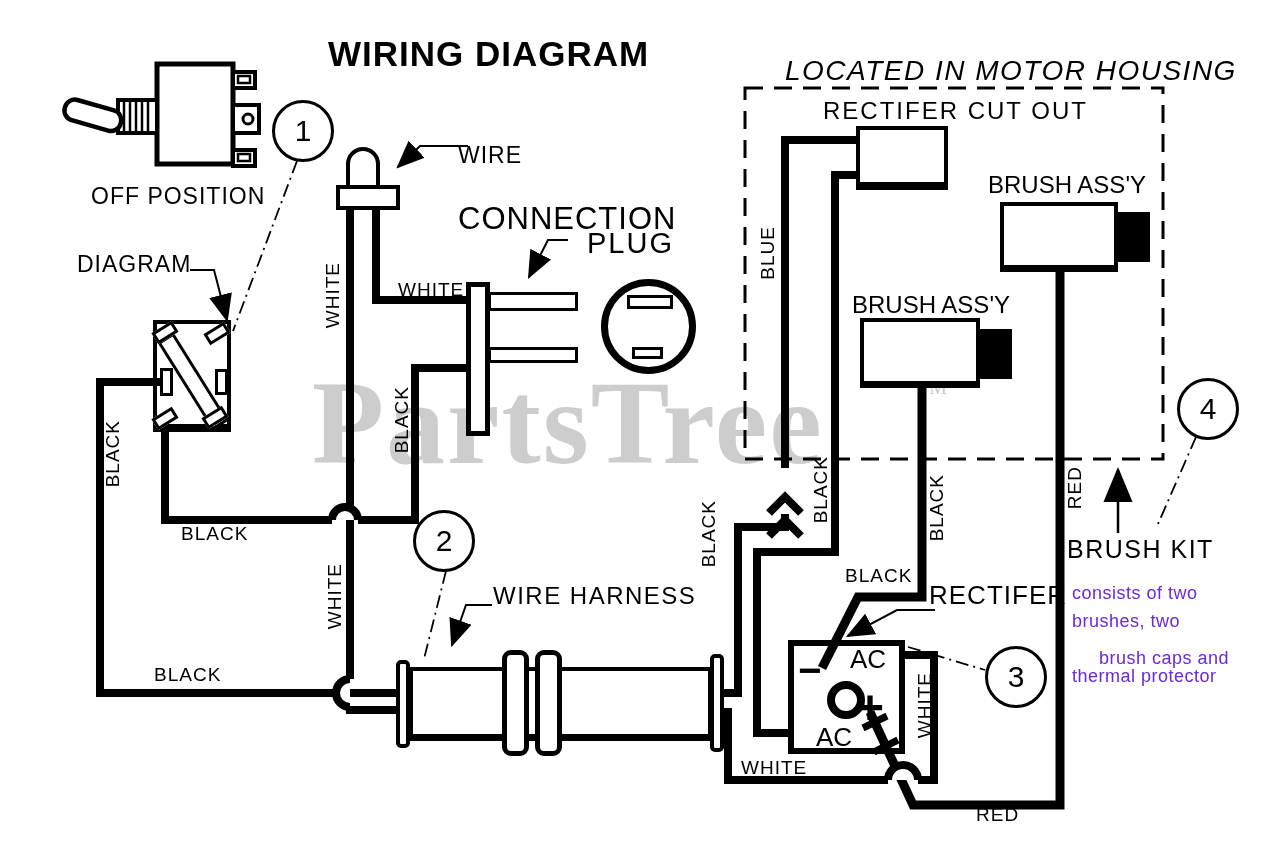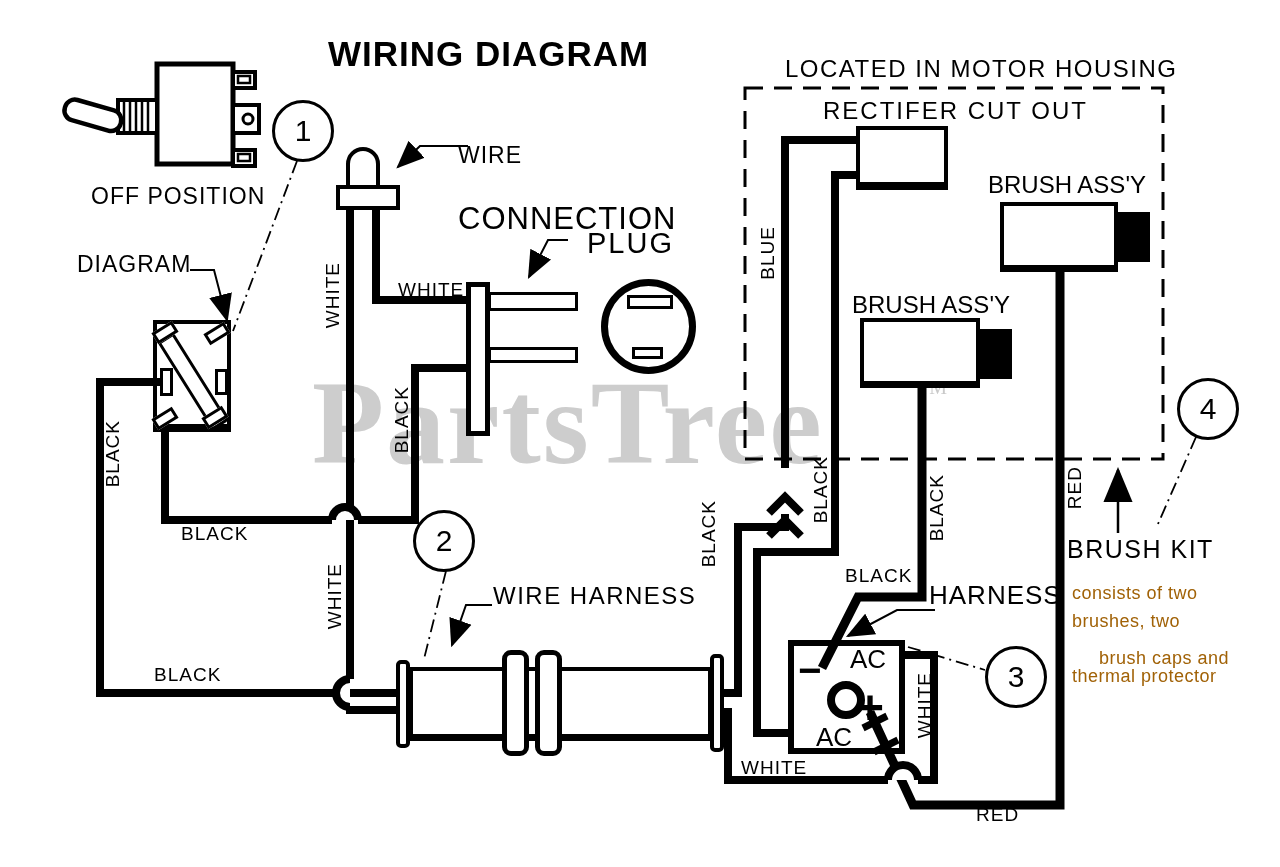--- a/index.html
+++ b/index.html
@@ -13,21 +13,21 @@
   .callout{position:absolute;box-sizing:border-box;width:62px;height:62px;border:3.5px solid #000;
            border-radius:50%;background:#fff;display:flex;align-items:center;justify-content:center;
            font-size:30px;font-family:"Liberation Sans",sans-serif;z-index:5;}
   .watermark{position:absolute;left:312px;top:356px;font-family:"Liberation Serif",serif;
              font-weight:bold;font-size:118px;color:#cdcdcd;letter-spacing:2px;z-index:1;}
   .tmmark{position:absolute;left:917px;top:376px;font-family:"Liberation Serif",serif;
           font-size:20px;color:#c9c9c9;z-index:1;}
   svg.overlay{position:absolute;left:0;top:0;z-index:2;}
   .comp{z-index:3;}
   .txt{z-index:4;}
-  .note{position:absolute;font-size:18px;color:#a16207;letter-spacing:0.5px;z-index:4;white-space:nowrap;}
+  .note{position:absolute;font-size:18px;color:#6d28d9;letter-spacing:0.5px;z-index:4;white-space:nowrap;}
 </style>
 </head>
 <body>
 
 <div id="stage">
 
   <div class="watermark">PartsTree</div>
   <div class="tmmark">TM</div>
 
   <svg class="overlay" width="1280" height="867" viewBox="0 0 1280 867">
@@ -153,26 +153,26 @@
   <div class="callout" style="left:1177px;top:378px;">
     <span>4</span>
     </div>
 
   <div class="label txt" style="left:328px;top:34px;font-size:35px;font-weight:bold;letter-spacing:1px;">WIRING DIAGRAM</div>
   <div class="label txt" style="left:91px;top:183px;font-size:23px;letter-spacing:1px;">OFF POSITION</div>
   <div class="label txt" style="left:77px;top:251px;font-size:23px;letter-spacing:1px;">DIAGRAM</div>
   <div class="label txt" style="left:458px;top:142px;width:164px;text-align:left;font-size:23px;letter-spacing:1px;">WIRE</div>
   <div class="label txt" style="left:458px;top:169px;width:164px;text-align:right;font-size:31px;letter-spacing:1px;margin-top:32px;">CONNECTION</div>
   <div class="label txt" style="left:587px;top:227px;font-size:29px;letter-spacing:2px;">PLUG</div>
-  <div class="label txt" style="left:785px;top:55px;font-size:24px;letter-spacing:1.5px;">LOCATED IN MOTOR HOUSING</div>
+  <div class="label txt" style="left:785px;top:55px;font-size:28px;letter-spacing:1.5px;font-style:italic;">LOCATED IN MOTOR HOUSING</div>
   <div class="label txt" style="left:823px;top:97px;font-size:24px;letter-spacing:2px;">RECTIFER CUT OUT</div>
   <div class="label txt" style="left:988px;top:171px;font-size:24px;">BRUSH ASS'Y</div>
   <div class="label txt" style="left:852px;top:291px;font-size:24px;">BRUSH ASS'Y</div>
   <div class="label txt" style="left:493px;top:582px;font-size:24px;letter-spacing:1.5px;">WIRE HARNESS</div>
-  <div class="label txt" style="left:929px;top:580px;font-size:26px;letter-spacing:1px;">HARNESS</div>
+  <div class="label txt" style="left:929px;top:580px;font-size:26px;letter-spacing:1px;">RECTIFER</div>
   <div class="label txt" style="left:1067px;top:535px;font-size:25px;letter-spacing:1.5px;">BRUSH KIT</div>
   <div class="note" style="left:1072px;top:583px;">consists of two</div>
   <div class="note" style="left:1072px;top:611px;">brushes, two</div>
   <div class="note" style="left:1072px;top:648px;margin-left:27px;">brush caps and</div>
   <div class="note" style="left:1072px;top:666px;">thermal protector</div>
 
   <div class="label txt wlabel" style="left:398px;top:279px;">WHITE</div>
   <div class="label txt wlabel" style="left:181px;top:523px;">BLACK</div>
   <div class="label txt wlabel" style="left:154px;top:664px;">BLACK</div>
   <div class="label txt wlabel" style="left:845px;top:565px;">BLACK</div>

